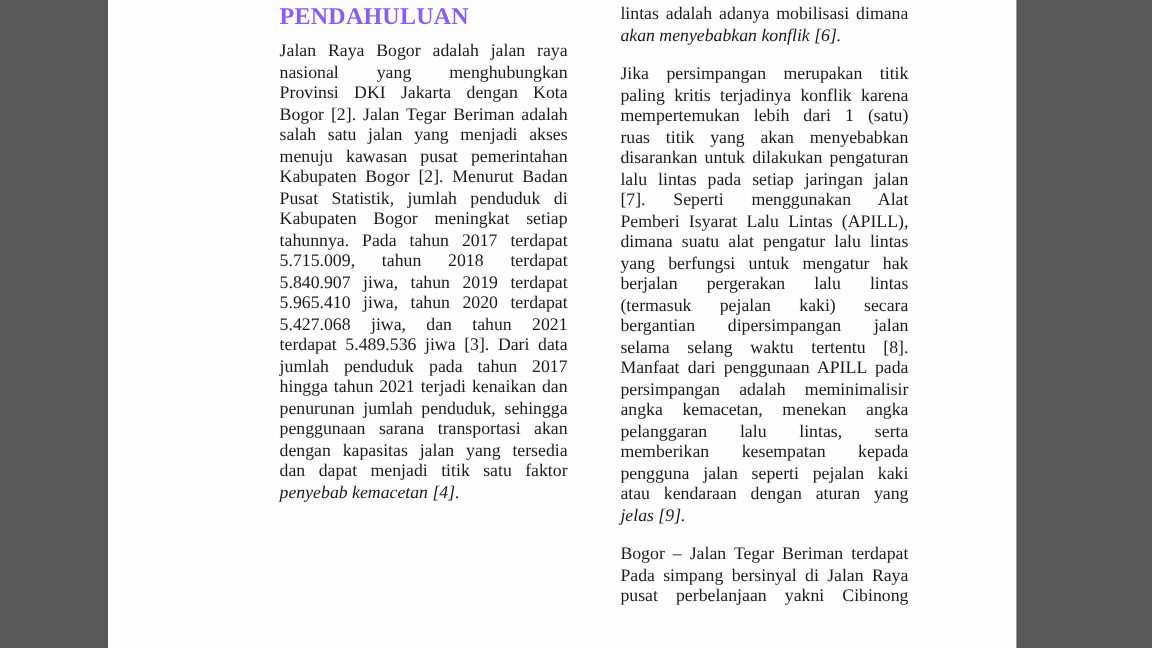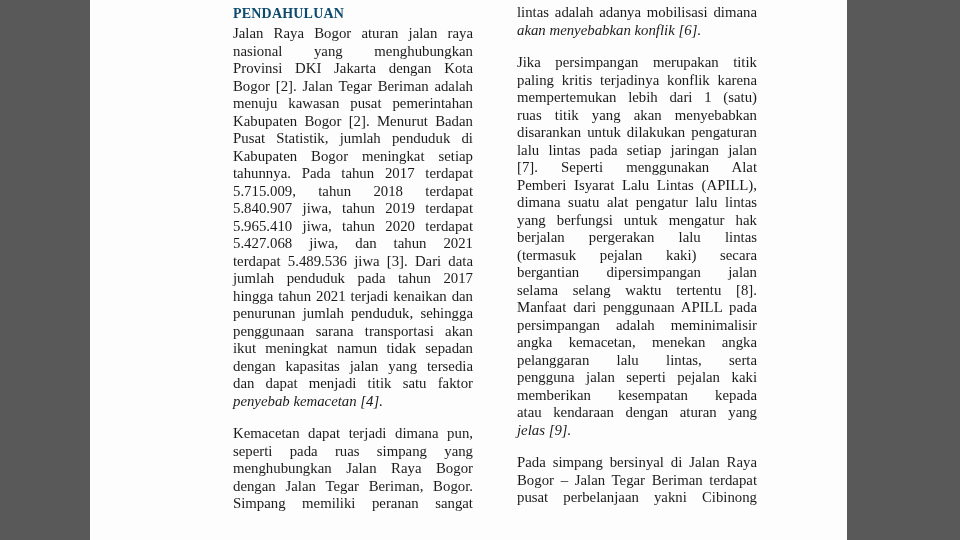--- a/index.html
+++ b/index.html
@@ -24,25 +24,25 @@
   .col {
     position: absolute; top: 0; width: 240px;
     color: #1b1b1b;
     font-size: 14.8px;
     line-height: 17.5px;
   }
   .col-left  { left: 143px; padding-top: 5px; }
   .col-right { left: 427px; padding-top: 4px; }
   .heading {
     font-weight: bold;
-    font-size: 14px;
+    font-size: 20px;
     line-height: 18px;
     letter-spacing: 0.2px;
-    color: #0c4a6e;
-    margin-bottom: 2px;
+    color: #8b5cf6;
+    margin-bottom: 12px;
   }
   .para { margin-bottom: 15px; }
   .para:last-child { margin-bottom: 0; }
   .line {
     text-align: justify;
     text-align-last: justify;
     height: 17.5px;
     overflow: visible;
   }
   .line.no-just { text-align-last: left; font-style: italic; }
@@ -52,49 +52,42 @@
 
 <div class="viewer">
   <div class="side-bar left"></div>
   <div class="side-bar right"></div>
 
   <div class="page">
     <div class="col col-left">
       <div class="heading">PENDAHULUAN</div>
       <div>
           <div class="para">
-            <div class="line">Jalan Raya Bogor aturan jalan raya</div>
+            <div class="line">Jalan Raya Bogor adalah jalan raya</div>
             <div class="line">nasional yang menghubungkan</div>
             <div class="line">Provinsi DKI Jakarta dengan Kota</div>
             <div class="line">Bogor [2]. Jalan Tegar Beriman adalah</div>
+            <div class="line">salah satu jalan yang menjadi akses</div>
             <div class="line">menuju kawasan pusat pemerintahan</div>
             <div class="line">Kabupaten Bogor [2]. Menurut Badan</div>
             <div class="line">Pusat Statistik, jumlah penduduk di</div>
             <div class="line">Kabupaten Bogor meningkat setiap</div>
             <div class="line">tahunnya. Pada tahun 2017 terdapat</div>
             <div class="line">5.715.009, tahun 2018 terdapat</div>
             <div class="line">5.840.907 jiwa, tahun 2019 terdapat</div>
             <div class="line">5.965.410 jiwa, tahun 2020 terdapat</div>
             <div class="line">5.427.068 jiwa, dan tahun 2021</div>
             <div class="line">terdapat 5.489.536 jiwa [3]. Dari data</div>
             <div class="line">jumlah penduduk pada tahun 2017</div>
             <div class="line">hingga tahun 2021 terjadi kenaikan dan</div>
             <div class="line">penurunan jumlah penduduk, sehingga</div>
             <div class="line">penggunaan sarana transportasi akan</div>
-            <div class="line">ikut meningkat namun tidak sepadan</div>
             <div class="line">dengan kapasitas jalan yang tersedia</div>
             <div class="line">dan dapat menjadi titik satu faktor</div>
             <div class="line no-just">penyebab kemacetan [4].</div>
-          </div>
-          <div class="para">
-            <div class="line">Kemacetan dapat terjadi dimana pun,</div>
-            <div class="line">seperti pada ruas simpang yang</div>
-            <div class="line">menghubungkan Jalan Raya Bogor</div>
-            <div class="line">dengan Jalan Tegar Beriman, Bogor.</div>
-            <div class="line">Simpang memiliki peranan sangat</div>
           </div>
         </div>
     </div>
     <div class="col col-right">
       <div>
           <div class="para">
             <div class="line">lintas adalah adanya mobilisasi dimana</div>
             <div class="line no-just">akan menyebabkan konflik [6].</div>
           </div>
           <div class="para">
@@ -109,26 +102,26 @@
             <div class="line">dimana suatu alat pengatur lalu lintas</div>
             <div class="line">yang berfungsi untuk mengatur hak</div>
             <div class="line">berjalan pergerakan lalu lintas</div>
             <div class="line">(termasuk pejalan kaki) secara</div>
             <div class="line">bergantian dipersimpangan jalan</div>
             <div class="line">selama selang waktu tertentu [8].</div>
             <div class="line">Manfaat dari penggunaan APILL pada</div>
             <div class="line">persimpangan adalah meminimalisir</div>
             <div class="line">angka kemacetan, menekan angka</div>
             <div class="line">pelanggaran lalu lintas, serta</div>
+            <div class="line">memberikan kesempatan kepada</div>
             <div class="line">pengguna jalan seperti pejalan kaki</div>
-            <div class="line">memberikan kesempatan kepada</div>
             <div class="line">atau kendaraan dengan aturan yang</div>
             <div class="line no-just">jelas [9].</div>
           </div>
           <div class="para">
+            <div class="line">Bogor – Jalan Tegar Beriman terdapat</div>
             <div class="line">Pada simpang bersinyal di Jalan Raya</div>
-            <div class="line">Bogor – Jalan Tegar Beriman terdapat</div>
             <div class="line">pusat perbelanjaan yakni Cibinong</div>
           </div>
         </div>
     </div>
   </div>
 </div>
 
 </body></html>

